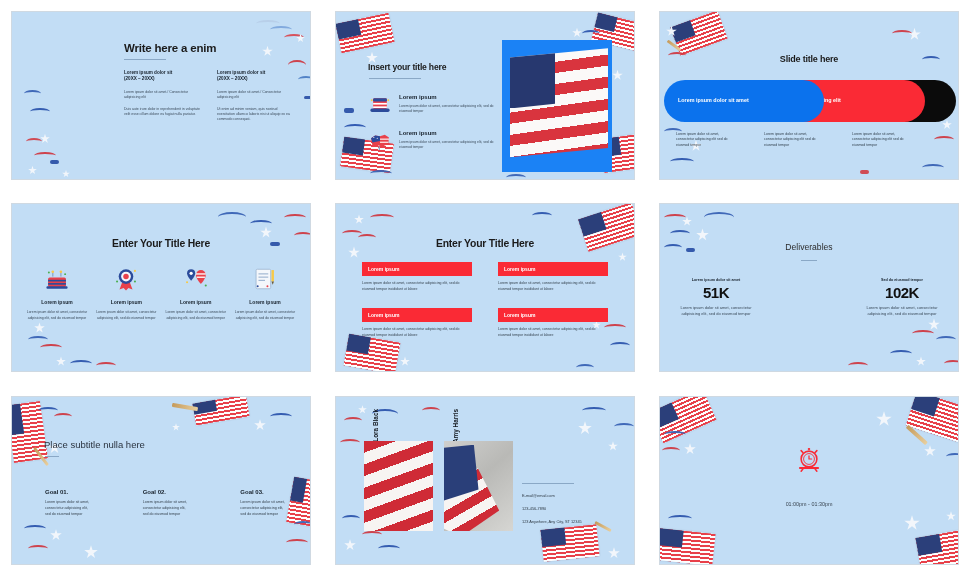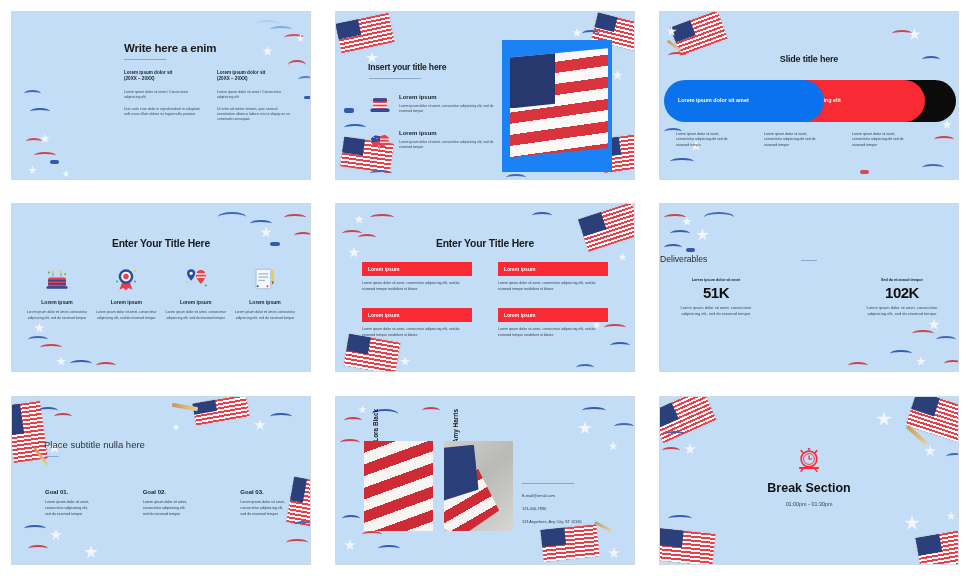--- a/index.html
+++ b/index.html
@@ -107,21 +107,21 @@
   
   .s5-head{ position:absolute; left:0; right:0; top:34px; text-align:center; font-size:10.4px; }
   .s5-grid{
     position:absolute; left:26px; right:26px; top:58px;
     display:grid; grid-template-columns:1fr 1fr; column-gap:26px; row-gap:16px;
   }
   .s5-lab{ background:#fa2a35; color:#fff; font-size:5px; font-weight:700; padding:4px 6px; }
   .s5-p{ font-size:3.5px; margin-top:5px; line-height:1.55; color:#35434f; }
 
   
-  .s6-head{ position:absolute; left:0; right:0; top:50px; text-align:left; font-size:8.6px; font-weight:400; color:#2b2b2b; }
+  .s6-head{ position:absolute; left:0; right:0; top:38px; text-align:center; font-size:8.6px; font-weight:400; color:#2b2b2b; }
   .s6-rule{ position:absolute; left:50%; transform:translateX(-50%); top:56px; width:16px; }
   .s6-cols{ position:absolute; left:12px; right:12px; top:74px; display:flex; justify-content:space-between; }
   .s6-col{ width:88px; text-align:center; }
   .s6-lab{ font-size:3.7px; font-weight:700; color:#16202b; }
   .s6-num{ font-size:15px; font-weight:700; color:#101010; letter-spacing:-.5px; margin-top:2px; }
   .s6-p{ font-size:4px; margin-top:4px; line-height:1.5; color:#3a4a5a; }
 
   
   .s7-head{ position:absolute; left:32px; top:42px; font-size:9.5px; font-weight:400; color:#2b3440; }
   .s7-rule{ position:absolute; left:33px; top:59px; width:14px; }
@@ -616,18 +616,17 @@
         <svg viewBox="0 0 32 32" width="28" height="28" aria-hidden="true">
           <circle cx="16" cy="16" r="9" fill="none" stroke="#fa2a35" stroke-width="1.8"></circle>
           <circle cx="16" cy="16" r="6.2" fill="none" stroke="#fa2a35" stroke-width="1"></circle>
           <path d="M16 12.4 V16 H19" fill="none" stroke="#fa2a35" stroke-width="1.4" stroke-linecap="round"></path>
           <path d="M9 8.6 L7 6.4 M23 8.6 L25 6.4" stroke="#fa2a35" stroke-width="1.8" stroke-linecap="round"></path>
           <rect x="14.6" y="3.4" width="2.8" height="2.4" rx="1.1" fill="#fa2a35"></rect>
           <rect x="4.5" y="25.2" width="23" height="2.2" rx="1.1" fill="#fa2a35"></rect>
           <path d="M9 27.4 L7 30 M23 27.4 L25 30" stroke="#fa2a35" stroke-width="1.7" stroke-linecap="round"></path>
         </svg>
       </div>
-      <div class="s9-head">Break Section</div>
       <div class="s9-time">01:00pm - 01:30pm</div>
     </div>
   </div>
 
 </div>
 
 </body></html>

